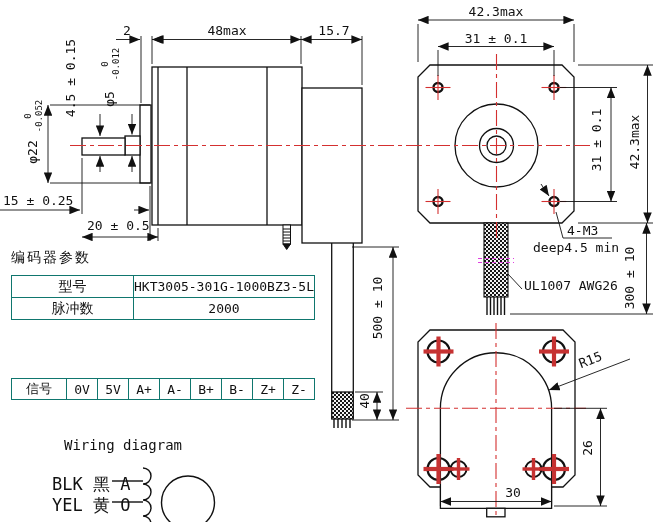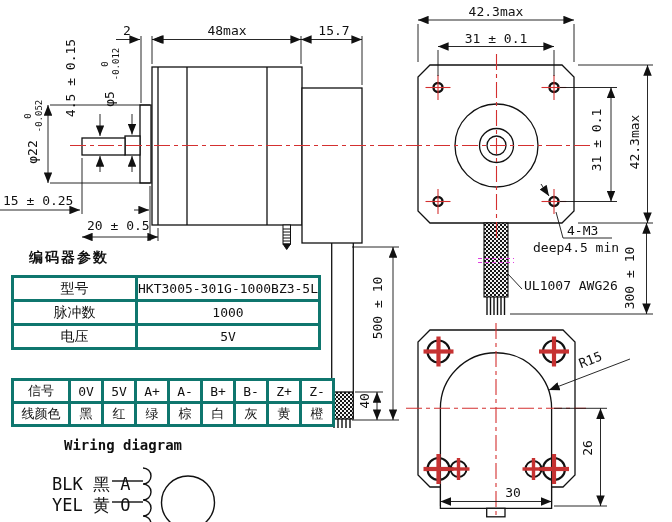--- a/index.html
+++ b/index.html
@@ -5,32 +5,32 @@
   html,body{margin:0;padding:0;background:#fff;}
   #canvas{position:relative;width:672px;height:522px;background:#fff;overflow:hidden;
           font-family:"DejaVu Sans Mono",monospace;color:#111;}
   #canvas svg{position:absolute;left:0;top:0;}
   svg text{font-family:"DejaVu Sans Mono",monospace;fill:#111;}
   .dim{font-size:13px;}
   .dimsm{font-size:9px;}
   .abs{position:absolute;}
   .title-cn{font-size:14px;letter-spacing:2px;}
   table.cad{border-collapse:collapse;table-layout:fixed;background:#fff;}
-  table.cad td{border:3px solid #0f766e;text-align:center;vertical-align:middle;
+  table.cad td{border:1px solid #0f766e;text-align:center;vertical-align:middle;
                padding:0;font-size:13px;overflow:hidden;white-space:nowrap;}
   #enc-table{width:302px;}
   #enc-table td{height:21px;}
   #enc-table td.lbl{width:121px;font-size:14px;}
   #enc-table td.val{width:180px;font-size:13px;}
   #sig-table{width:302px;}
   #sig-table td{height:20px;font-size:13px;}
   #sig-table td.c0{width:54px;}
   #sig-table td.cc{width:30px;}
   .wiring-label{font-size:17px;white-space:nowrap;}
-  .wiring-title{font-size:14px;white-space:nowrap;font-weight:bold;}
+  .wiring-title{font-size:14px;white-space:nowrap;}
 </style>
 </head>
 <body>
 
 <div id="canvas">
 
 <svg width="672" height="522" viewBox="0 0 672 522">
   <defs>
     <marker id="arw" viewBox="0 0 10 8" refX="10" refY="4" markerWidth="11" markerHeight="8.5" orient="auto-start-reverse" markerUnits="userSpaceOnUse">
       <path d="M0,0 L10,4 L0,8 Z" fill="#111"></path>
@@ -252,63 +252,48 @@
     <text class="dim" x="567" y="235">4-M3</text>
     <text class="dim" x="533" y="252">deep4.5 min</text>
     <text class="dim" x="524" y="290">UL1007 AWG26</text>
 
     <text class="dim" x="592" y="364" text-anchor="middle" transform="rotate(-21 592 364)">R15</text>
     <text class="dim" x="592" y="448" text-anchor="middle" transform="rotate(-90 592 448)">26</text>
     <text class="dim" x="513" y="497" text-anchor="middle">30</text>
   </g>
 </svg>
 
-  <div class="abs title-cn" style="left:29px;top:249px;font-weight:bold;">编码器参数</div>
+  <div class="abs title-cn" style="left:11px;top:249px;">编码器参数</div>
 
   <table class="cad abs" id="enc-table" style="left:11px;top:275px;">
     <tbody>
         <tr>
       <td class="lbl">型号</td>
       <td class="val">HKT3005-301G-1000BZ3-5L</td>
     </tr>
     <tr>
       <td class="lbl">脉冲数</td>
-      <td class="val">1000</td>
-    </tr>
-    <tr>
-      <td class="lbl">电压</td>
-      <td class="val">5V</td>
+      <td class="val">2000</td>
     </tr>
   </tbody>
     </table>
 
   <table class="cad abs" id="sig-table" style="left:11px;top:378px;">
     <tbody>
         <tr>
       <td class="c0">信号</td>
       <td class="cc">0V</td>
       <td class="cc">5V</td>
       <td class="cc">A+</td>
       <td class="cc">A-</td>
       <td class="cc">B+</td>
       <td class="cc">B-</td>
       <td class="cc">Z+</td>
       <td class="cc">Z-</td>
     </tr>
-    <tr>
-      <td class="c0">线颜色</td>
-      <td class="cc">黑</td>
-      <td class="cc">红</td>
-      <td class="cc">绿</td>
-      <td class="cc">棕</td>
-      <td class="cc">白</td>
-      <td class="cc">灰</td>
-      <td class="cc">黄</td>
-      <td class="cc">橙</td>
-    </tr>
   </tbody>
     </table>
 
   <div class="abs wiring-title" style="left:64px;top:437px;">Wiring diagram</div>
   <div class="abs wiring-label" style="left:52px;top:473px;">BLK 黑 A</div>
   <div class="abs wiring-label" style="left:52px;top:494px;text-align:center;">YEL 黄 O</div>
 
 </div>
 
 </body></html>

